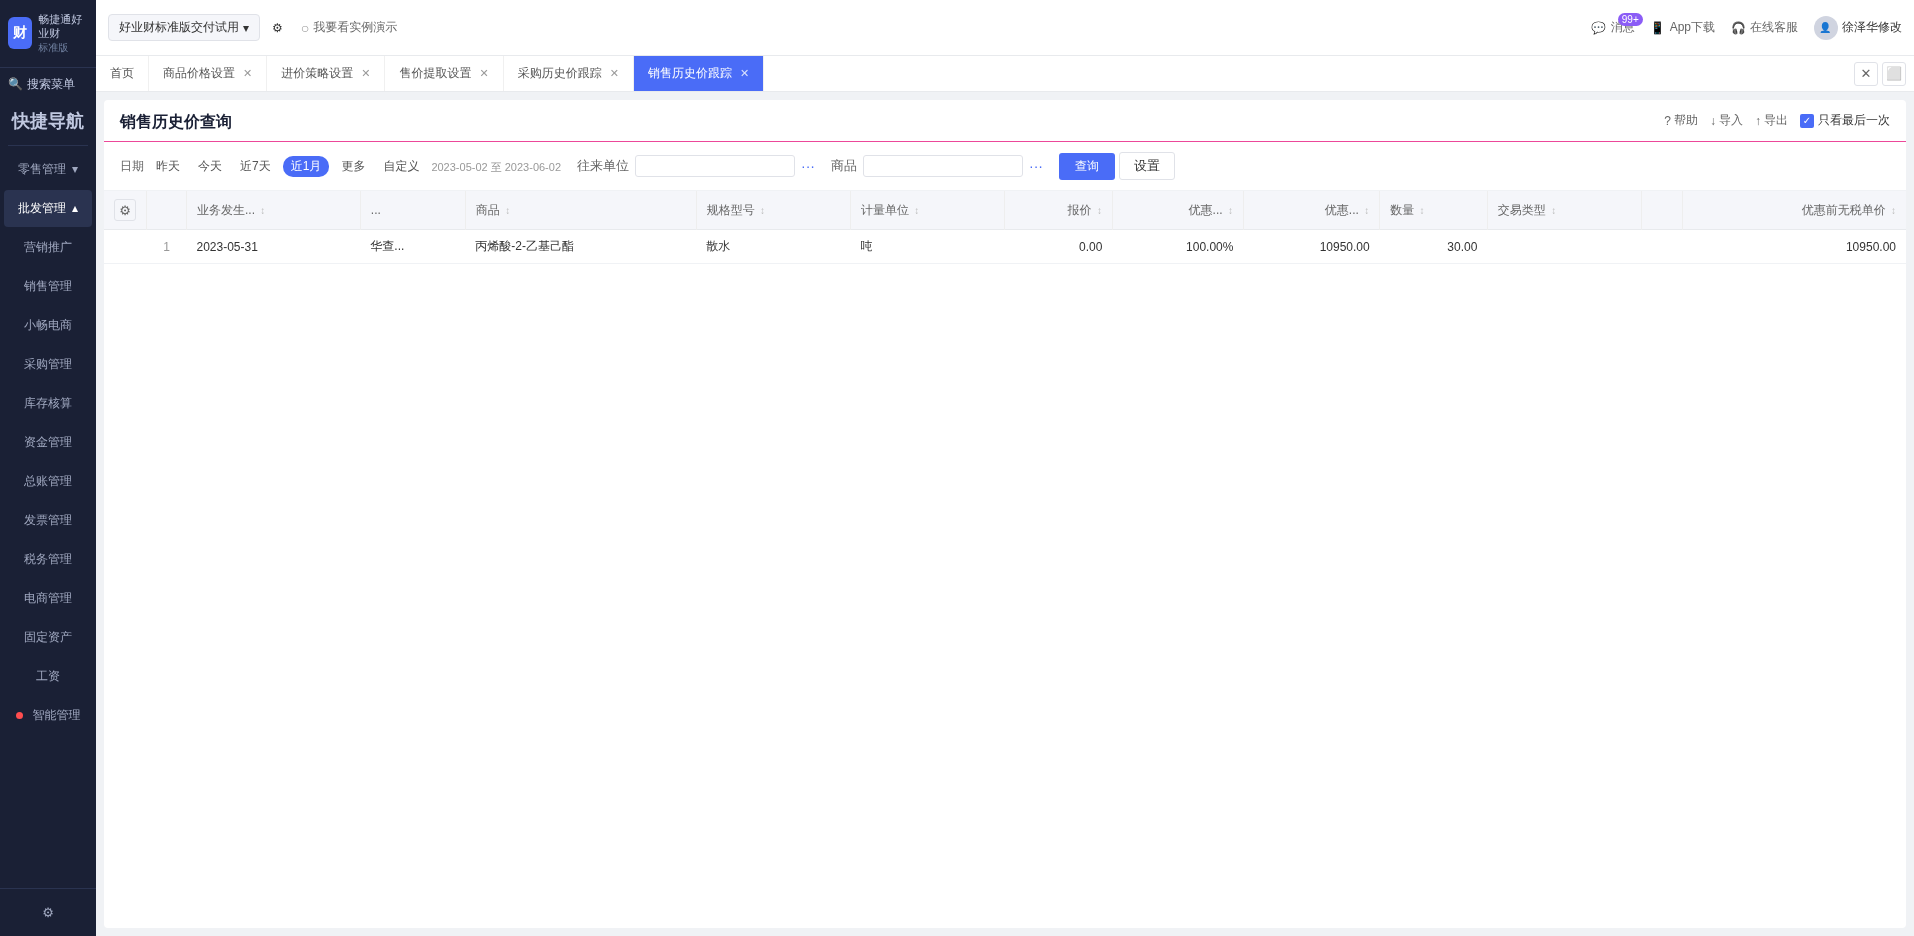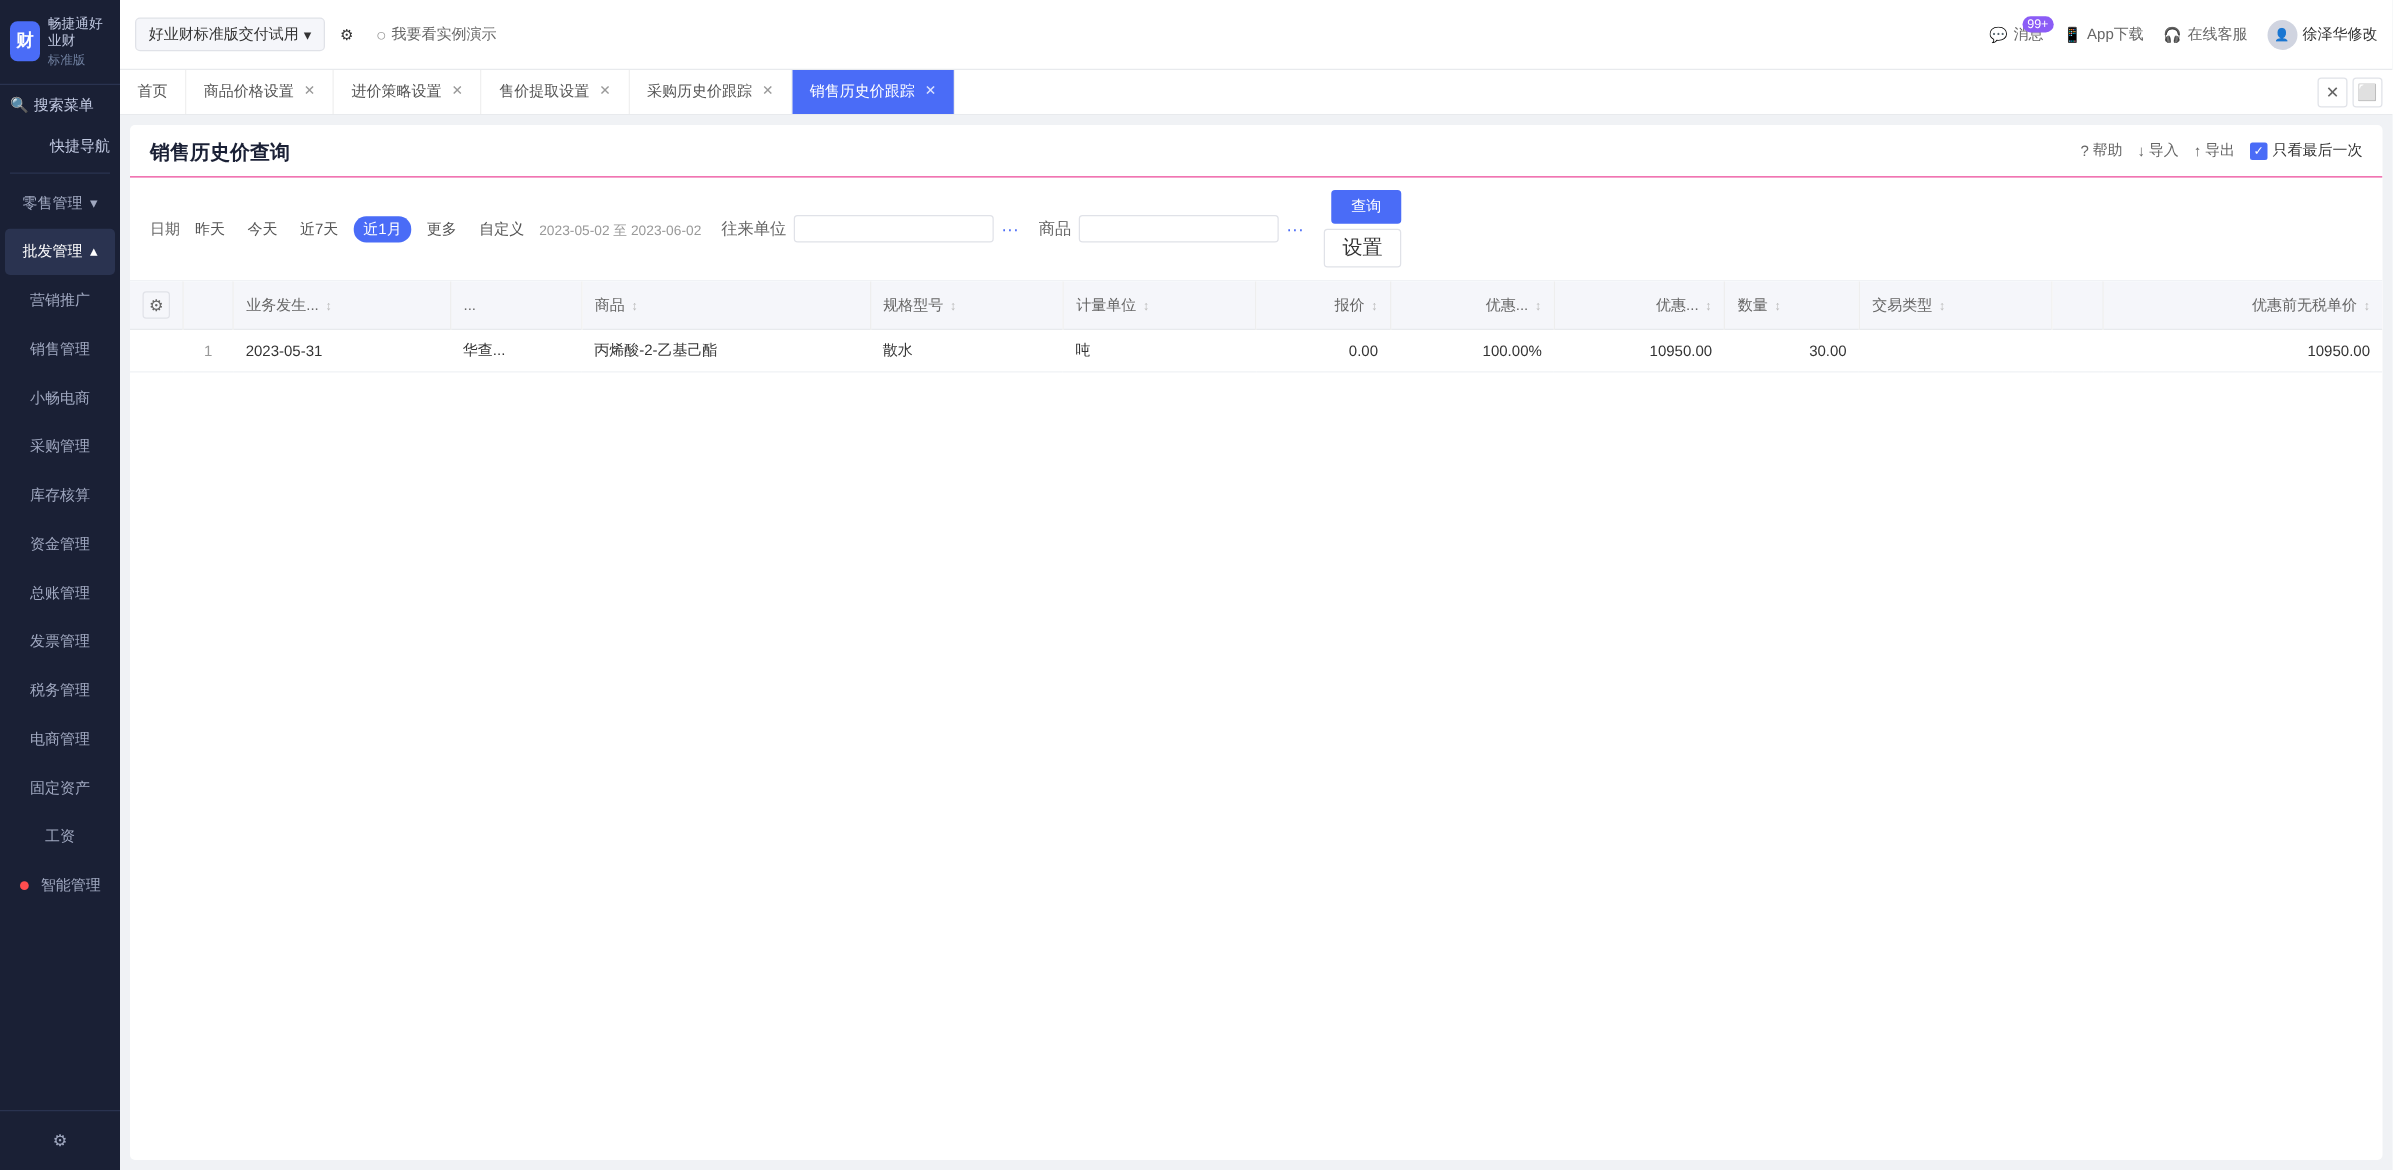--- a/index.html
+++ b/index.html
@@ -35,26 +35,27 @@
     .sidebar-search {
       padding: 8px;
       font-size: 12px;
       color: #c0c8e0;
       display: flex; align-items: center; gap: 4px;
       cursor: pointer;
     }
 
     .sidebar-nav {
       padding: 4px 0;
-      font-size: 12px;
+      font-size: 18px;
       color: #c0c8e0;
-      display: flex; align-items: center; justify-content: flex-end;
+      display: flex; align-items: center; justify-content: center;
       gap: 4px;
       cursor: pointer;
       padding: 8px;
+      font-weight: bold;
     }
 
     .sidebar-item {
       padding: 10px 8px;
       font-size: 12px;
       color: #a0a8c0;
       cursor: pointer;
       display: flex;
       align-items: center;
       justify-content: space-between;
@@ -311,26 +312,26 @@
       font-size: 12px;
       cursor: pointer;
       margin-left: auto;
     }
     .settings-btn {
       background: #fff;
       color: #333;
       border: 1px solid #e0e2e8;
       border-radius: 3px;
       padding: 4px 14px;
-      font-size: 16px;
+      font-size: 13px;
       cursor: pointer;
     }
     .filter-actions {
       display: flex;
-      flex-direction: column;
+      flex-direction: row;
       gap: 4px;
       align-items: center;
     }
 
     
     .table-container {
       flex: 1;
       overflow: auto;
     }
     table {

